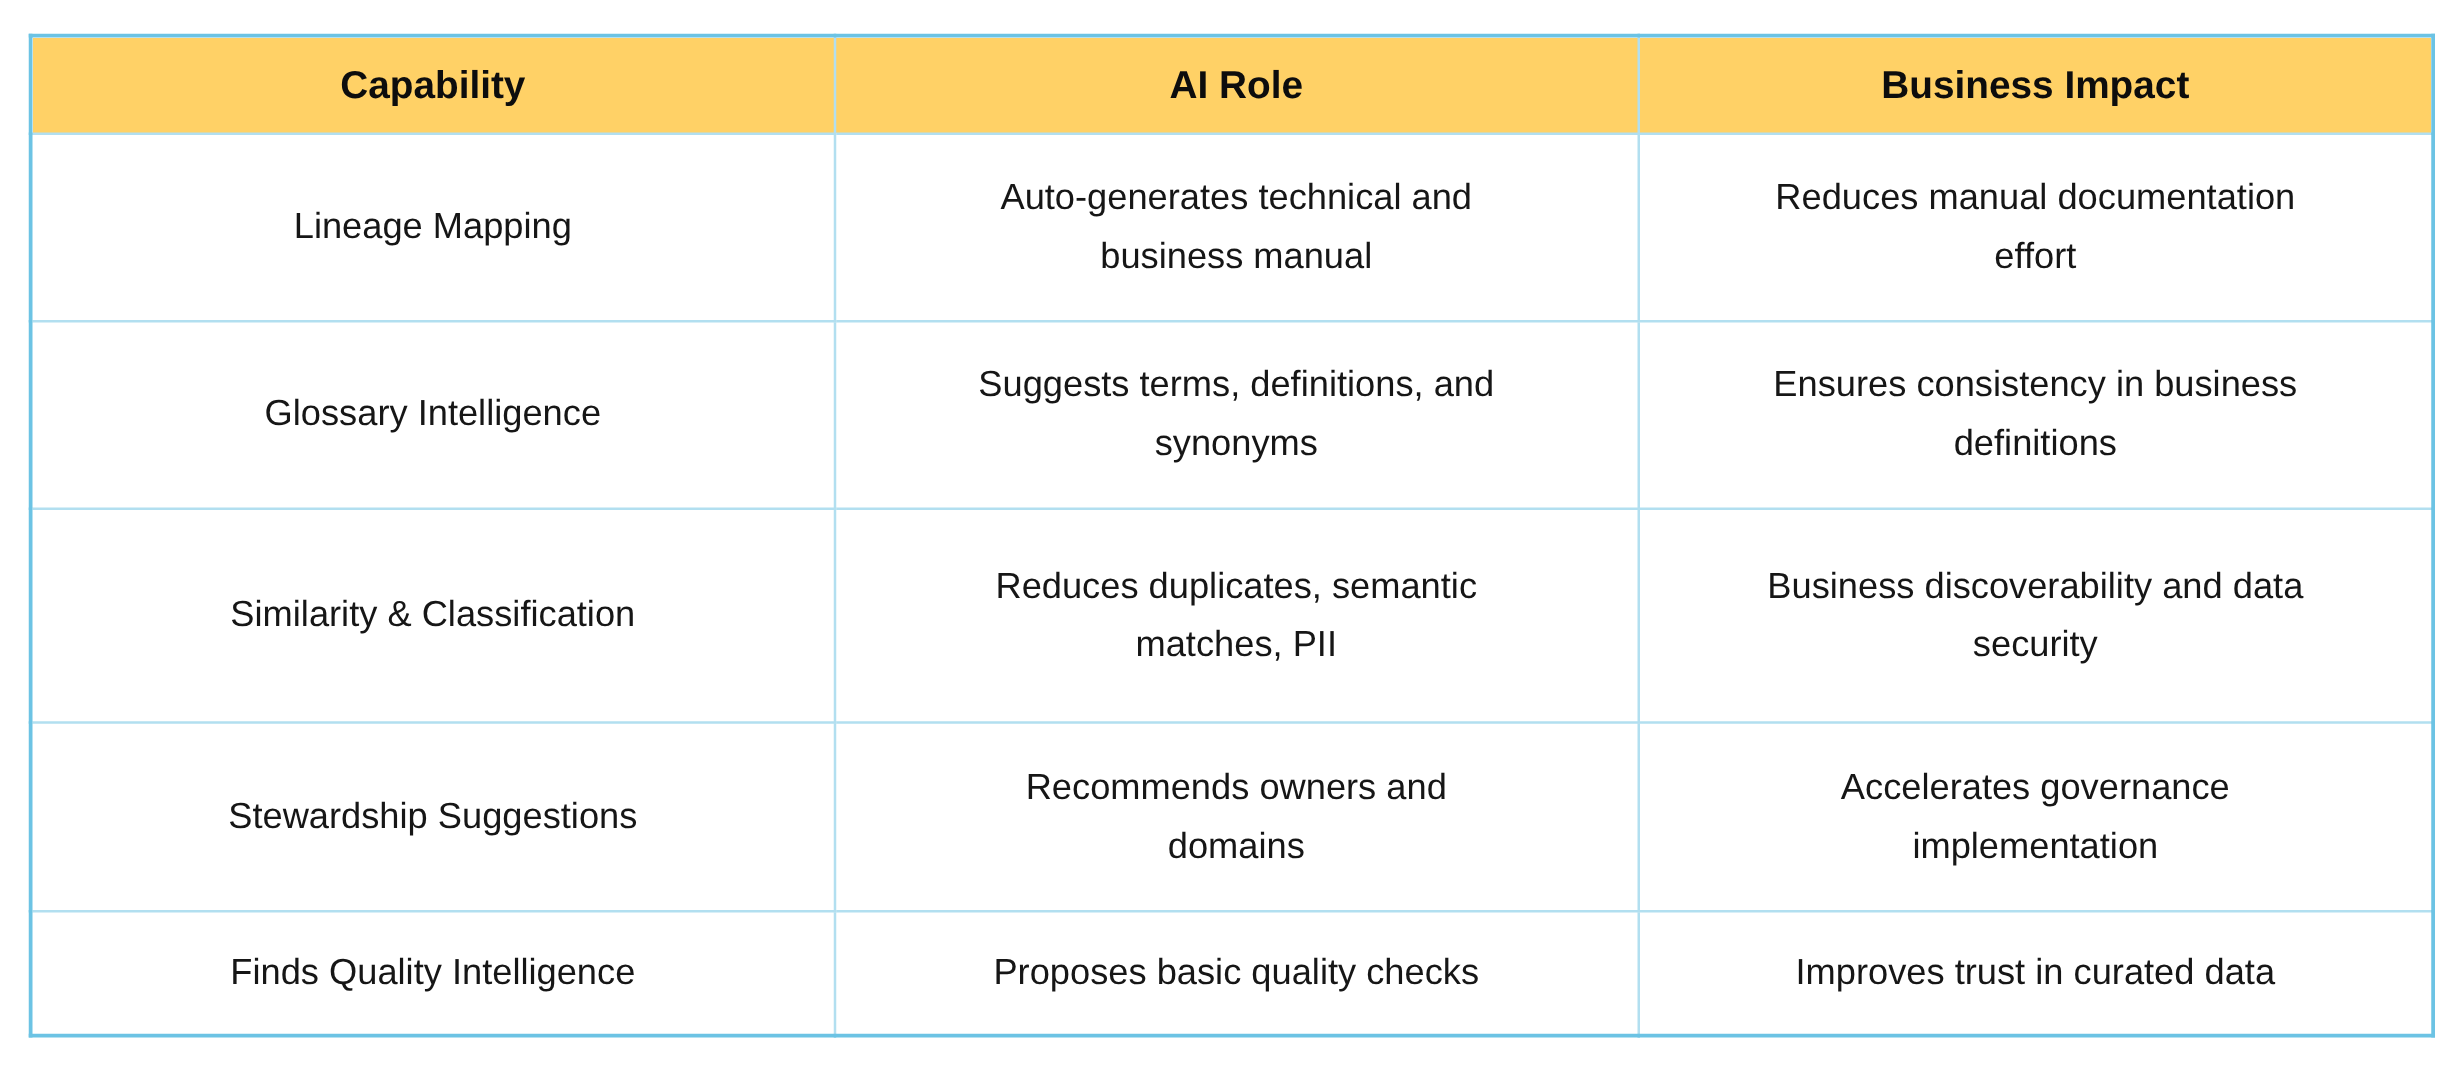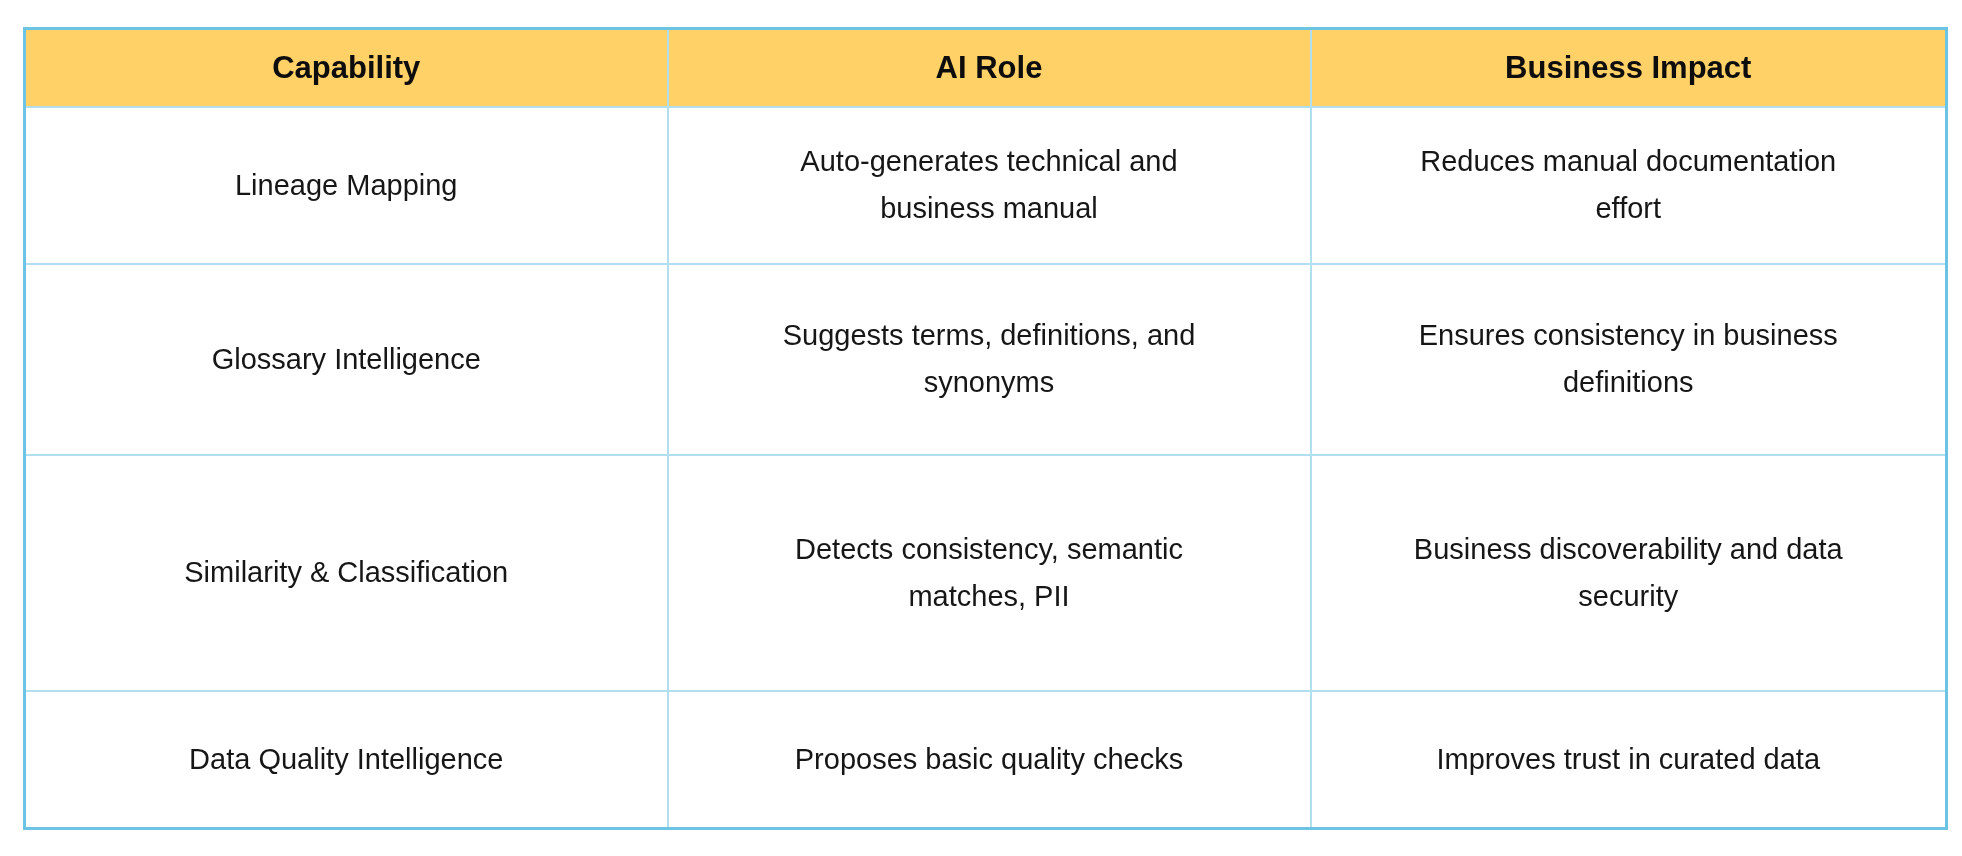--- a/index.html
+++ b/index.html
@@ -30,21 +30,21 @@
     height: 100%;
     border-collapse: collapse;
     table-layout: fixed;
     border: 3px solid var(--outer-border);
   }
   .capability-table th,
   .capability-table td {
     border: 2px solid var(--inner-border);
     text-align: center;
     vertical-align: middle;
-    padding: 0 8px;
+    padding: 16px 8px;
     overflow: hidden;
   }
   .capability-table th {
     background: var(--header-bg);
     font-size: 31px;
     font-weight: bold;
     color: #0d0d0d;
   }
   .capability-table td {
     background: #ffffff;
@@ -87,25 +87,32 @@
       </tr>
       <tr class="row-1">
         <td>Glossary Intelligence</td>
         <td>Suggests terms, definitions, and
 synonyms</td>
         <td>Ensures consistency in business
 definitions</td>
       </tr>
       <tr class="row-2">
         <td>Similarity &amp; Classification</td>
-        <td>Detects consistency, semantic
+        <td>Reduces duplicates, semantic
 matches, PII</td>
         <td>Business discoverability and data
 security</td>
       </tr>
+      <tr class="row-3">
+        <td>Stewardship Suggestions</td>
+        <td>Recommends owners and
+domains</td>
+        <td>Accelerates governance
+implementation</td>
+      </tr>
       <tr class="row-4">
-        <td>Data Quality Intelligence</td>
+        <td>Finds Quality Intelligence</td>
         <td>Proposes basic quality checks</td>
         <td>Improves trust in curated data</td>
       </tr>
     </tbody>
   </table>
 </div>
 
 </body></html>

